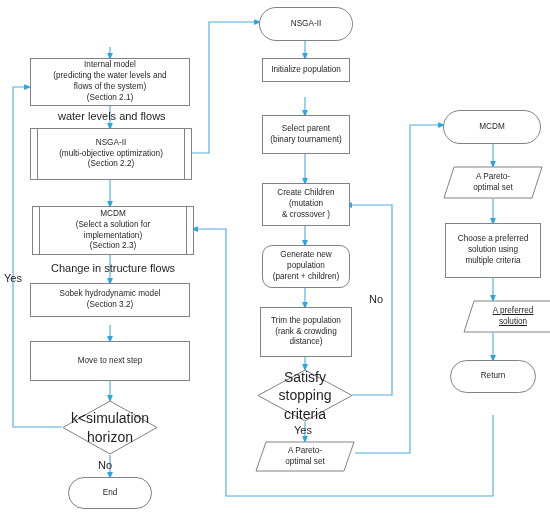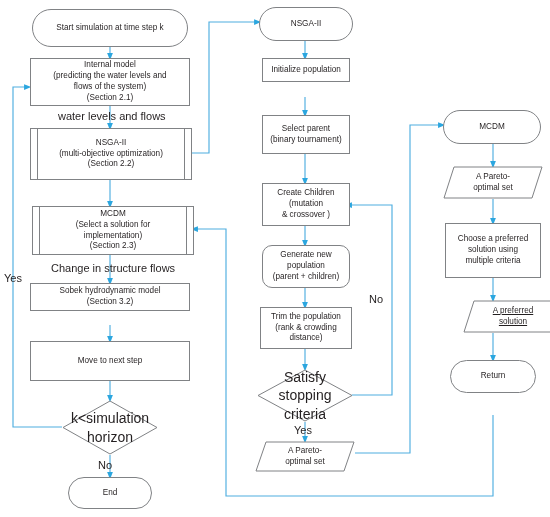--- a/index.html
+++ b/index.html
@@ -138,23 +138,20 @@
 
       <polyline points="355,453 410,453 410,125 442,125" marker-end="url(#ah)"></polyline>
 
       <line x1="493" y1="144" x2="493" y2="165" marker-end="url(#ah)"></line>
       <line x1="493" y1="199" x2="493" y2="222" marker-end="url(#ah)"></line>
       <line x1="493" y1="278" x2="493" y2="299" marker-end="url(#ah)"></line>
       <line x1="493" y1="333" x2="493" y2="359" marker-end="url(#ah)"></line>
     </g>
   </svg>
 
-  <div class="node term" style="left:32px; top:9px; width:156px; height:38px;">
-    <span class="lbl">Start simulation at time step k</span>
-  </div>
 
   <div class="node proc" style="left:30px; top:58px; width:160px; height:48px;">
     <span class="lbl">Internal model
 (predicting the water levels and
 flows of the system)
 (Section 2.1)</span>
   </div>
 
   <div class="node subproc" style="left:30px; top:128px; width:162px; height:52px;">
     <span class="lbl">NSGA-II
@@ -162,21 +159,21 @@
 (Section 2.2)</span>
   </div>
 
   <div class="node subproc" style="left:32px; top:206px; width:162px; height:49px;">
     <span class="lbl">MCDM
 (Select a solution  for
 implementation)
 (Section 2.3)</span>
   </div>
 
-  <div class="node proc" style="left:30px; top:283px; width:160px; height:28px;">
+  <div class="node proc" style="left:30px; top:283px; width:160px; height:34px;">
     <span class="lbl">Sobek hydrodynamic model
 (Section 3.2)</span>
   </div>
 
   <div class="node proc" style="left:30px; top:341px; width:160px; height:40px;">
     <span class="lbl">Move to next step</span>
   </div>
 
   <div class="node dec" style="left:62px; top:400px; width:96px; height:55px;">
     <svg class="diamond-svg" viewBox="0 0 96 55" xmlns="http://www.w3.org/2000/svg">
@@ -208,21 +205,21 @@
 (mutation
 &amp; crossover )</span>
   </div>
 
   <div class="node proc" style="left:262px; top:245px; width:88px; height:43px;border-radius:10px;">
     <span class="lbl">Generate new
 population
 (parent + children)</span>
   </div>
 
-  <div class="node proc" style="left:260px; top:307px; width:92px; height:42px;">
+  <div class="node proc" style="left:260px; top:307px; width:92px; height:50px;">
     <span class="lbl">Trim the population
 (rank &amp; crowding
 distance)</span>
   </div>
 
   <div class="node dec" style="left:257px; top:369px; width:96px; height:53px;">
     <svg class="diamond-svg" viewBox="0 0 96 53" xmlns="http://www.w3.org/2000/svg">
       <polygon points="48,1 95,26.5 48,52 1,26.5" fill="#ffffff" stroke="#808285" stroke-width="1"></polygon>
     </svg>
     <span class="lbl">Satisfy stopping

